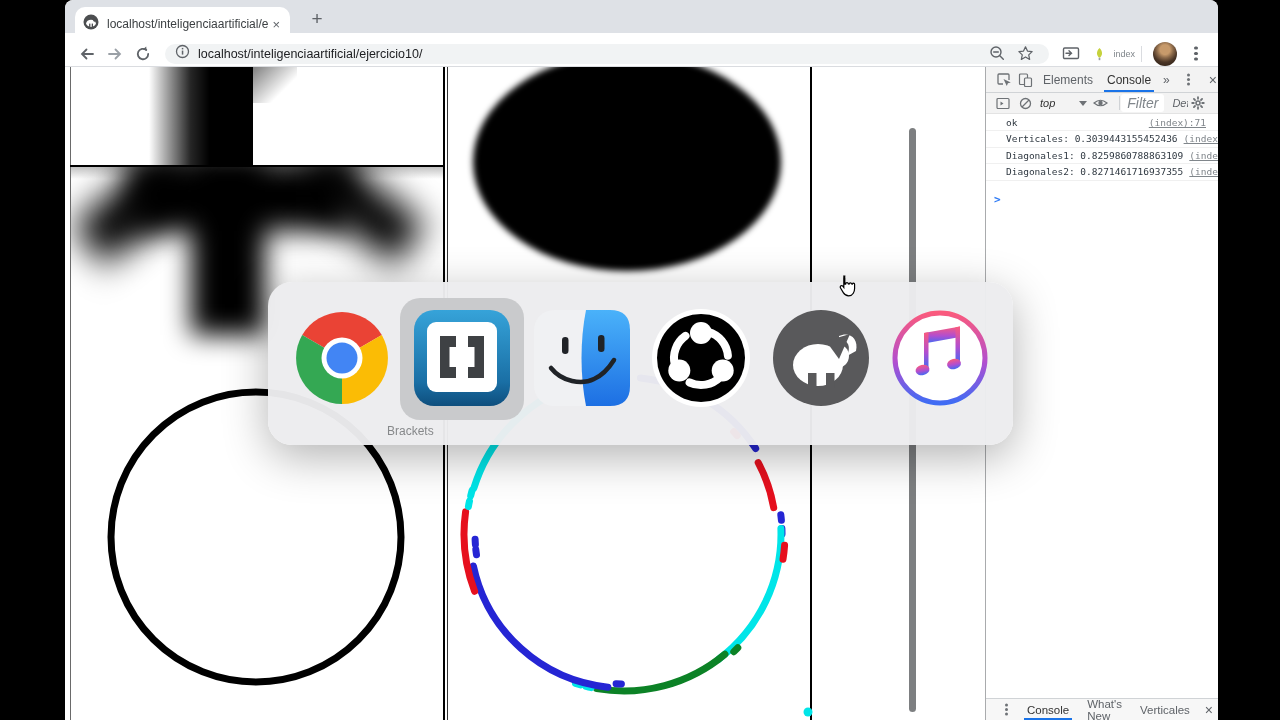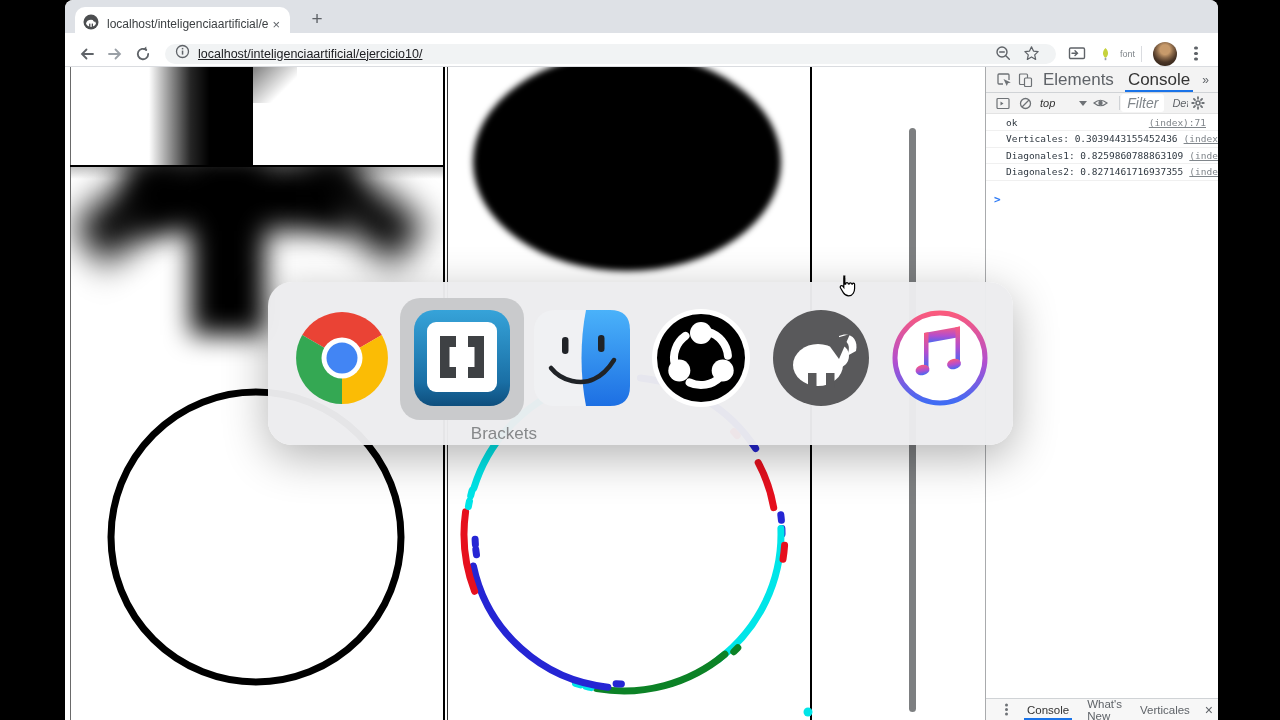--- a/index.html
+++ b/index.html
@@ -10,21 +10,21 @@
   #tabstrip{position:absolute;left:0;top:0;width:100%;height:33px;background:#dee1e6;border-radius:8px 8px 0 0;}
   #tab{position:absolute;left:10px;top:7px;width:215px;height:34px;background:#fff;border-radius:10px 10px 0 0;
     display:flex;align-items:center;padding:0 8px;box-sizing:border-box;}
   #tab .title{flex:1;font-size:12px;color:#3c4043;white-space:nowrap;overflow:hidden;margin-left:8px;}
   #tab .tclose{color:#5f6368;font-size:13px;padding:0 2px;}
   #newtab{position:absolute;left:240px;top:8px;font-size:19px;color:#5f6368;width:24px;text-align:center;}
   #toolbar{position:absolute;left:0;top:41px;width:100%;height:26px;background:#fff;border-bottom:1px solid #dadce0;
     display:flex;align-items:center;box-sizing:border-box;padding:0 8px;}
   .tbicon{width:20px;height:20px;display:flex;align-items:center;justify-content:center;margin:0 4px;flex:0 0 auto;}
   #omnibox{flex:1;height:20px;background:#f1f3f4;border-radius:11px;margin:0 8px;display:flex;align-items:center;padding:0 10px;box-sizing:border-box;min-width:0;}
-  #omnibox .url{font-size:12.5px;color:#202124;margin-left:8px;white-space:nowrap;overflow:hidden;flex:1;text-decoration:underline;}
+  #omnibox .url{font-size:12.5px;color:#202124;margin-left:8px;white-space:nowrap;overflow:hidden;flex:1;}
   .vsep{width:1px;height:16px;background:#dadce0;margin:0 6px;}
   #avatar{width:24px;height:24px;border-radius:50%;margin:0 5px;
     background:radial-gradient(circle at 50% 32%,#c79a6b 0 24%,#8c6a4a 40%,#4a3526 62%,#241a12 100%);}
   .kebab{width:3.5px;height:3.5px;border-radius:50%;background:#5f6368;box-shadow:0 -5.5px 0 #5f6368,0 5.5px 0 #5f6368;}
   .fontext{font-size:9px;color:#80868b;}
   
   #page{position:absolute;left:0;top:67px;width:855px;height:653px;background:#fff;overflow:hidden;}
   .pline{position:absolute;background:#000;}
   #bar1{position:absolute;left:84px;top:0;width:104px;height:98px;
     background:linear-gradient(90deg,rgba(0,0,0,0) 0%,rgba(0,0,0,.85) 40%,#000 58%);}
@@ -36,21 +36,21 @@
   #blobB{left:120px;top:-6px;width:74px;height:174px;filter:blur(13px);}
   #blobC{left:4px;top:14px;width:124px;height:52px;filter:blur(17px);transform:rotate(-38deg);}
   #blobD{left:228px;top:14px;width:124px;height:52px;filter:blur(17px);transform:rotate(38deg);}
   #blobE{left:0;top:0;width:100%;height:12px;background:linear-gradient(#9a9a9a,rgba(255,255,255,0));opacity:.6;position:absolute;}
   #blackellipse{position:absolute;left:408px;top:-14px;width:308px;height:218px;background:#000;border-radius:50%;filter:blur(3px);}
   #pagesvg{position:absolute;left:0;top:0;width:855px;height:653px;}
   #scrollthumb{position:absolute;left:844px;top:61px;width:7px;height:584px;background:#7d7f81;border-radius:4px;}
   
   #devtools{position:absolute;left:920px;top:67px;width:233px;height:653px;background:#fff;border-left:1px solid #a9abad;box-sizing:border-box;}
   #dt-tabs{height:26px;background:#f3f3f3;border-bottom:1px solid #d0d3d6;display:flex;align-items:center;padding:0 6px;box-sizing:border-box;}
-  .dt-tab{font-size:17px;color:#5f6368;padding:0 7px;height:100%;display:flex;align-items:center;position:relative;}
+  .dt-tab{font-size:12px;color:#5f6368;padding:0 7px;height:100%;display:flex;align-items:center;position:relative;}
   .dt-tab.active{color:#333;}
   .dt-tab.active::after{content:"";position:absolute;left:4px;right:4px;bottom:0;height:2px;background:#1a73e8;}
   .dt-more{font-size:12px;color:#5f6368;padding:0 5px;}
   .dt-kebab{width:3px;height:3px;border-radius:50%;background:#6e7276;box-shadow:0 -4.5px 0 #6e7276,0 4.5px 0 #6e7276;}
   .dt-x{font-size:14px;color:#5f6368;padding:0 6px;}
   #dt-toolbar{height:21px;background:#f3f3f3;border-bottom:1px solid #e3e3e3;display:flex;align-items:center;padding:0 6px;box-sizing:border-box;font-style:italic;}
   #ctx{width:84px;display:flex;align-items:center;justify-content:space-between;margin-left:4px;}
   #ctx .lbl{font-size:11px;color:#333;}
   .caret{width:0;height:0;border-left:4px solid transparent;border-right:4px solid transparent;border-top:5px solid #6e7276;}
   #filterchip{background:#fff;border-radius:3px;font-size:14px;color:#80868b;padding:1px 6px;margin-left:2px;}
@@ -64,21 +64,21 @@
   #drawer{position:absolute;left:0;bottom:0;width:100%;height:22px;background:#f7f7f7;border-top:1px solid #d0d3d6;
     display:flex;align-items:center;padding:0 8px;box-sizing:border-box;}
   .dr-tab{font-size:11.5px;color:#5f6368;padding:0 9px;height:100%;display:flex;align-items:center;position:relative;}
   .dr-tab.active{color:#333;}
   .dr-tab.active::after{content:"";position:absolute;left:6px;right:6px;bottom:0;height:2.5px;background:#1a73e8;}
   
   #switcher{position:absolute;left:268px;top:282px;width:745px;height:163px;background:rgba(236,236,238,.97);
     border-radius:24px;box-shadow:0 12px 45px rgba(0,0,0,.3);}
   #selbox{position:absolute;left:132px;top:16px;width:124px;height:122px;background:#c9cacc;border-radius:20px;}
   .appicon{position:absolute;top:26px;width:100px;height:100px;}
-  #applabel{position:absolute;left:119px;top:142px;width:150px;text-align:right;font-size:17px;color:#86888a;}
+  #applabel{position:absolute;left:119px;top:142px;width:150px;text-align:left;font-size:12px;color:#86888a;}
   #cursor{position:absolute;left:833px;top:274px;width:24px;height:24px;z-index:9;}
 </style>
 </head>
 <body>
 
 <div id="screen">
   <div id="win">
 
     <div id="tabstrip">
       <div id="tab">
@@ -140,21 +140,21 @@
           <rect x="1.5" y="3" width="15" height="10.5" rx="1.2" stroke="#5f6368" stroke-width="1.4" fill="none"></rect>
           <path d="M4,8.2 H9 M7,5.8 L9.5,8.2 L7,10.6" stroke="#5f6368" stroke-width="1.4" fill="none" stroke-linecap="round"></path>
         </svg>
       </span>
       <span class="tbicon">
         <svg width="15" height="16" viewBox="0 0 16 16">
           <path d="M8,1.5 C11.6,5 11.6,9.5 8,12 C4.4,9.5 4.4,5 8,1.5 Z" fill="#c6d23c"></path>
           <rect x="7.1" y="12" width="1.8" height="2.6" fill="#9aa0a6"></rect>
         </svg>
       </span>
-      <span class="fontext">font</span>
+      <span class="fontext">index</span>
       <span class="vsep"></span>
       <div id="avatar"></div>
       <span class="tbicon">
           <span class="kebab"></span>
         </span>
     </div>
 
     <div id="page">
       <div class="pline" style="left:5px;top:0;width:1px;height:653px;background:#6a6a6a;"></div>
       <div class="pline" style="left:5px;top:98px;width:373px;height:2px;"></div>

